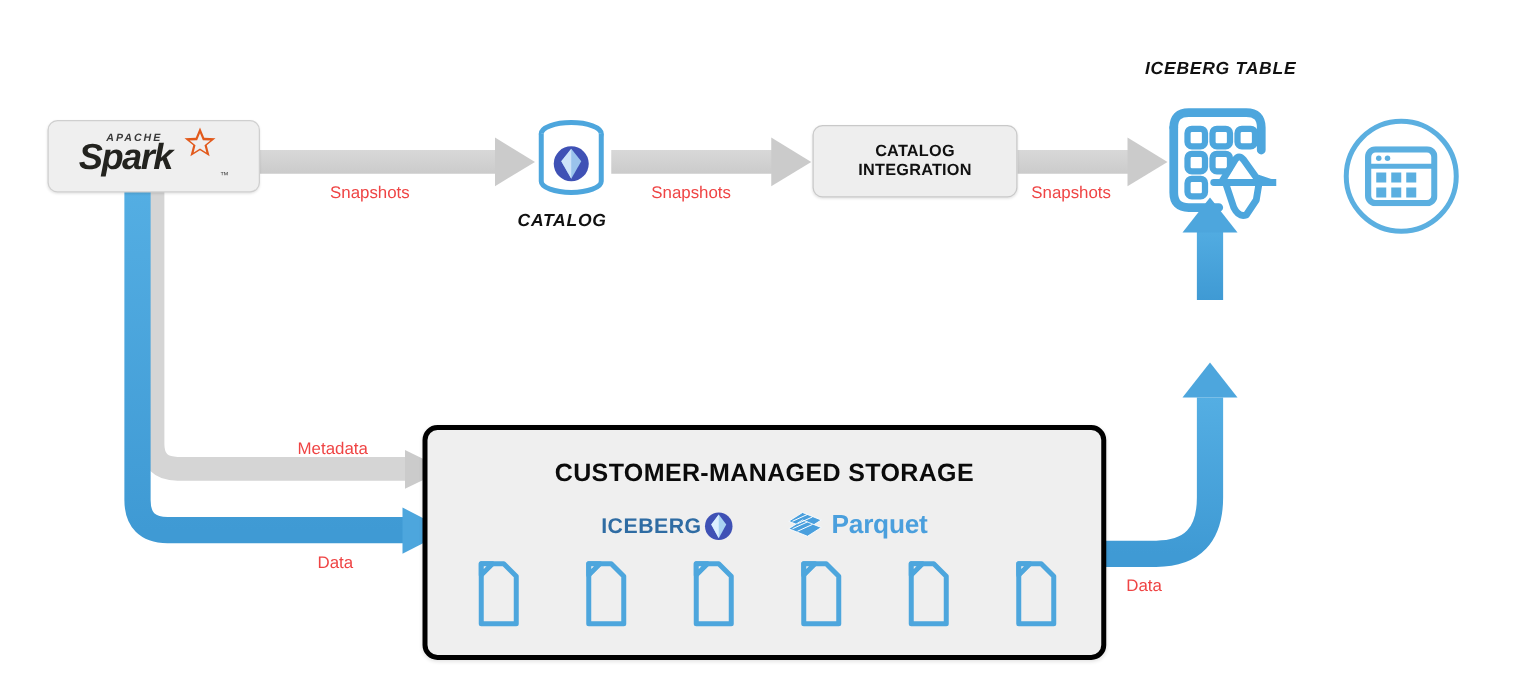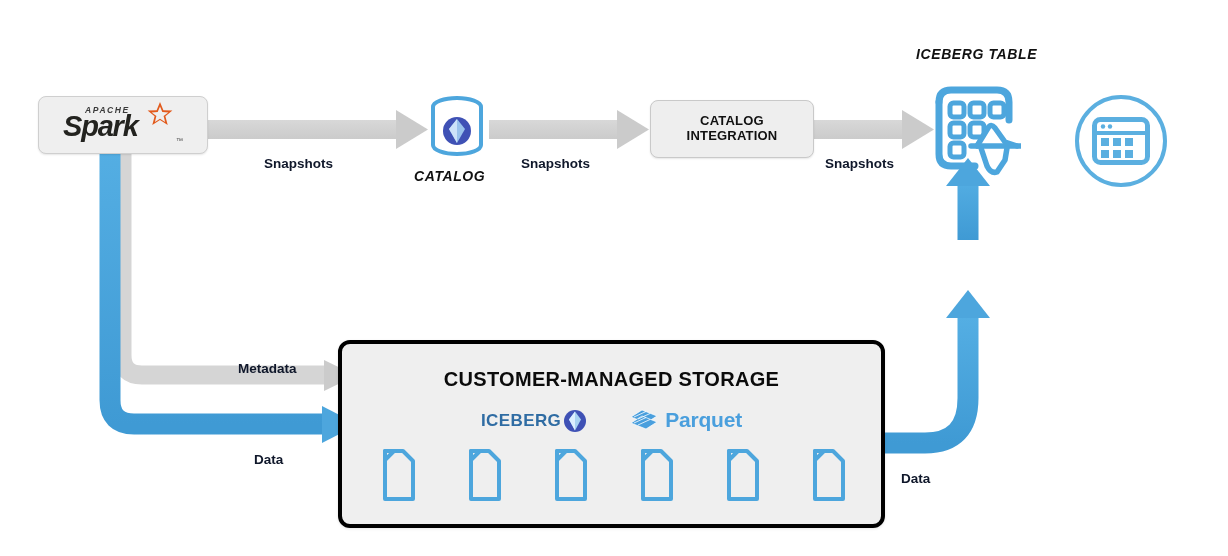--- a/index.html
+++ b/index.html
@@ -40,24 +40,23 @@
     font-weight: bold;
     font-size: 13px;
     color: #111111;
     text-align: center;
     line-height: 1.15;
     letter-spacing: 0.2px;
   }
   .edge-label {
     position: absolute;
     font-size: 13.5px;
-    font-weight: bold;
-    color: #0f172a;
+    font-weight: normal;
+    color: #ef4444;
     white-space: nowrap;
-    margin-top: 10px;
   }
   .cap-label {
     position: absolute;
     font-size: 14px;
     font-weight: bold;
     color: #111111;
     white-space: nowrap;
     letter-spacing: 0.6px;
     font-style: italic;
   }

